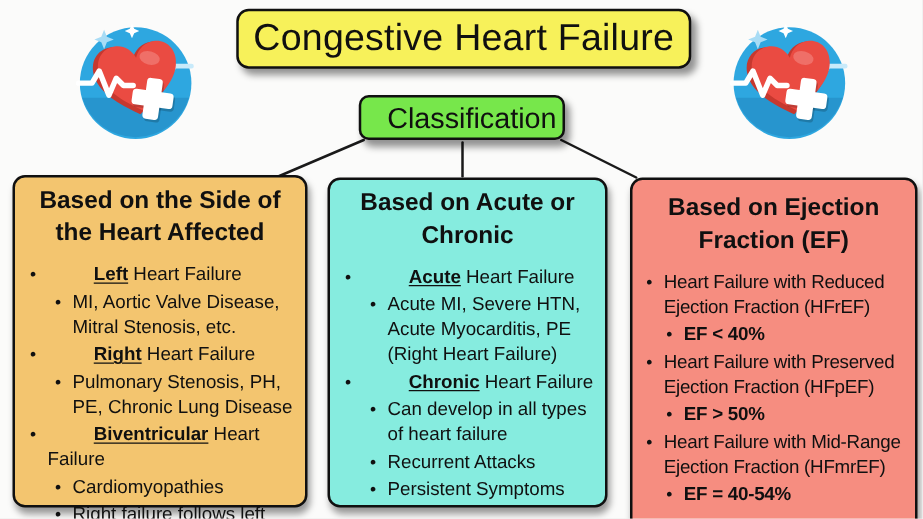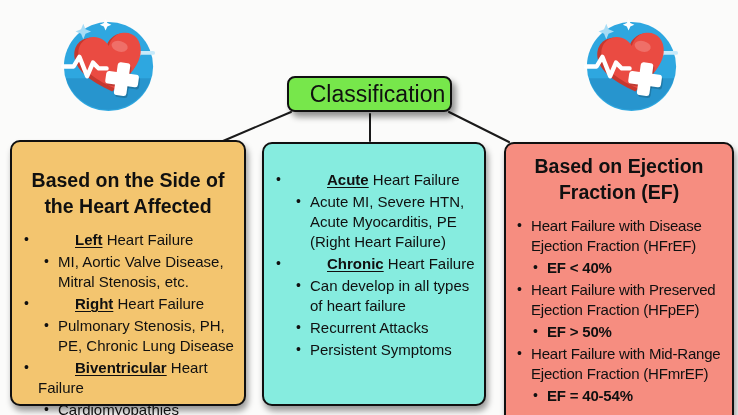--- a/index.html
+++ b/index.html
@@ -19,21 +19,21 @@
   .title-box { left:189px; top:7px; width:364px; height:48px; font-size:30px; letter-spacing:0.2px; }
   .class-box { left:287px; top:76px; width:165px; height:36px; font-size:23px; border-radius:8px;padding-left:16px; }
 
   .hicon { position:absolute; width:97px; height:97px; }
   .hicon-left  { left:60px;  top:18px; }
   .hicon-right { left:583px; top:18px; }
 
   .box {
     position:absolute; border:2.5px solid #101010; border-radius:10px;
     box-shadow:2px 5px 6px rgba(0,0,0,0.40);
-    padding:24px 8px;
+    padding:4px 8px;
   }
   .box0 { left:10px;  top:140px; width:236px; height:266px; }
   .box1 { left:262px; top:142px; width:224px; height:264px; }
   .box2 { left:504px; top:142px; width:230px; height:304px; padding:8px 7px; }
 
   .box h2 {
     font-size:19.5px; font-weight:bold; text-align:center;
     line-height:1.32; margin:2px 0 11px;
   }
   .row { display:flex; font-size:15px; line-height:1.33; margin:2px 0; }
@@ -86,20 +86,21 @@
     <line x1="449" y1="112" x2="509" y2="142" stroke="#1a1a1a" stroke-width="2" stroke-linecap="round"></line>
   </svg>
 
   <svg class="hicon hicon-left" viewBox="0 0 100 100">
     <use href="#hearticon"></use>
   </svg>
   <svg class="hicon hicon-right" viewBox="0 0 100 100">
     <use href="#hearticon"></use>
   </svg>
 
+  <div class="node title-box" style="background-color: rgb(247, 241, 90);">Congestive Heart Failure</div>
 
   <div class="node class-box" style="background-color: rgb(119, 231, 75);">Classification</div>
 
   <div class="box box0" style="background-color: rgb(243, 197, 111);">
     <h2>Based on the Side of the Heart Affected</h2>
     <div class="row l1">
       <span class="b">•</span>
       <span class="t"><span class="kw">Left</span><span> Heart Failure</span></span>
     </div>
     <div class="row l2">
@@ -122,20 +123,21 @@
       <span class="b">•</span>
       <span class="t">Cardiomyopathies</span>
     </div>
     <div class="row l2">
       <span class="b">•</span>
       <span class="t">Right failure follows left</span>
     </div>
   </div>
 
   <div class="box box1" style="background-color: rgb(134, 236, 223);">
+    <h2>Based on Acute or Chronic</h2>
     <div class="row l1">
       <span class="b">•</span>
       <span class="t"><span class="kw">Acute</span><span> Heart Failure</span></span>
     </div>
     <div class="row l2">
       <span class="b">•</span>
       <span class="t">Acute MI, Severe HTN, Acute Myocarditis, PE (Right Heart Failure)</span>
     </div>
     <div class="row l1">
       <span class="b">•</span>
@@ -152,21 +154,21 @@
     <div class="row l2">
       <span class="b">•</span>
       <span class="t">Persistent Symptoms</span>
     </div>
   </div>
 
   <div class="box box2" style="background-color: rgb(246, 141, 128);">
     <h2>Based on Ejection Fraction (EF)</h2>
     <div class="row l1">
       <span class="b">•</span>
-      <span class="t">Heart Failure with Disease Ejection Fraction (HFrEF)</span>
+      <span class="t">Heart Failure with Reduced Ejection Fraction (HFrEF)</span>
     </div>
     <div class="row l2">
       <span class="b">•</span>
       <span class="t strong">EF &lt; 40%</span>
     </div>
     <div class="row l1">
       <span class="b">•</span>
       <span class="t">Heart Failure with Preserved Ejection Fraction (HFpEF)</span>
     </div>
     <div class="row l2">

